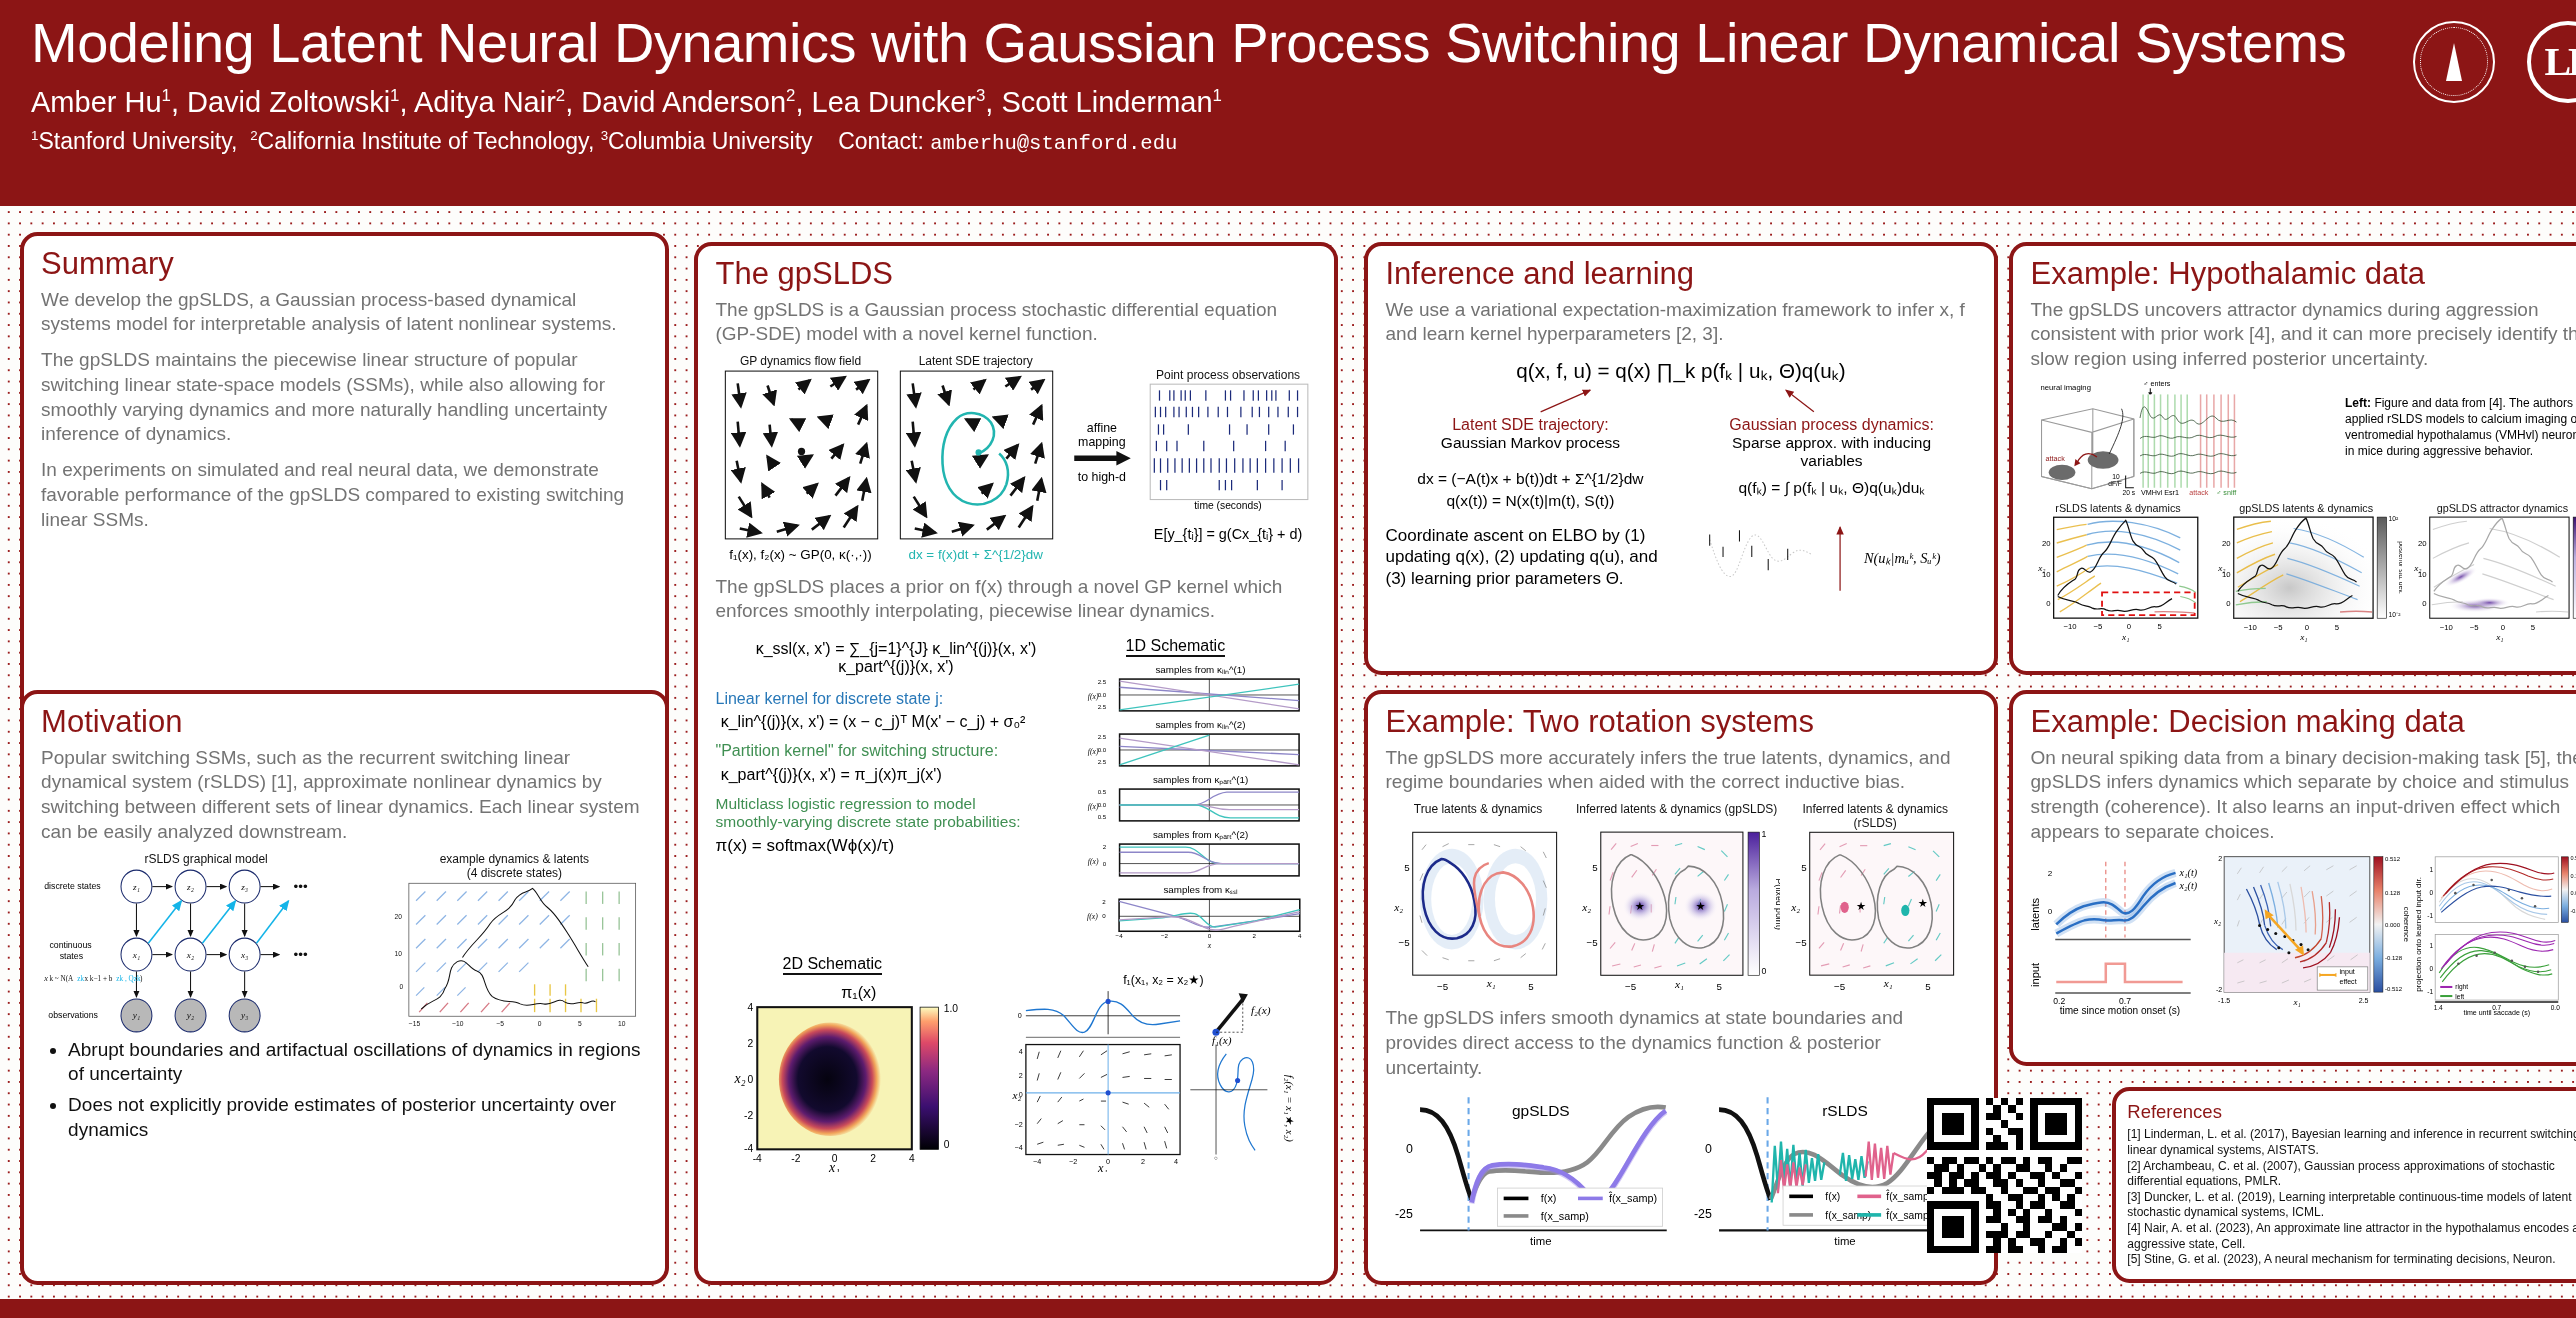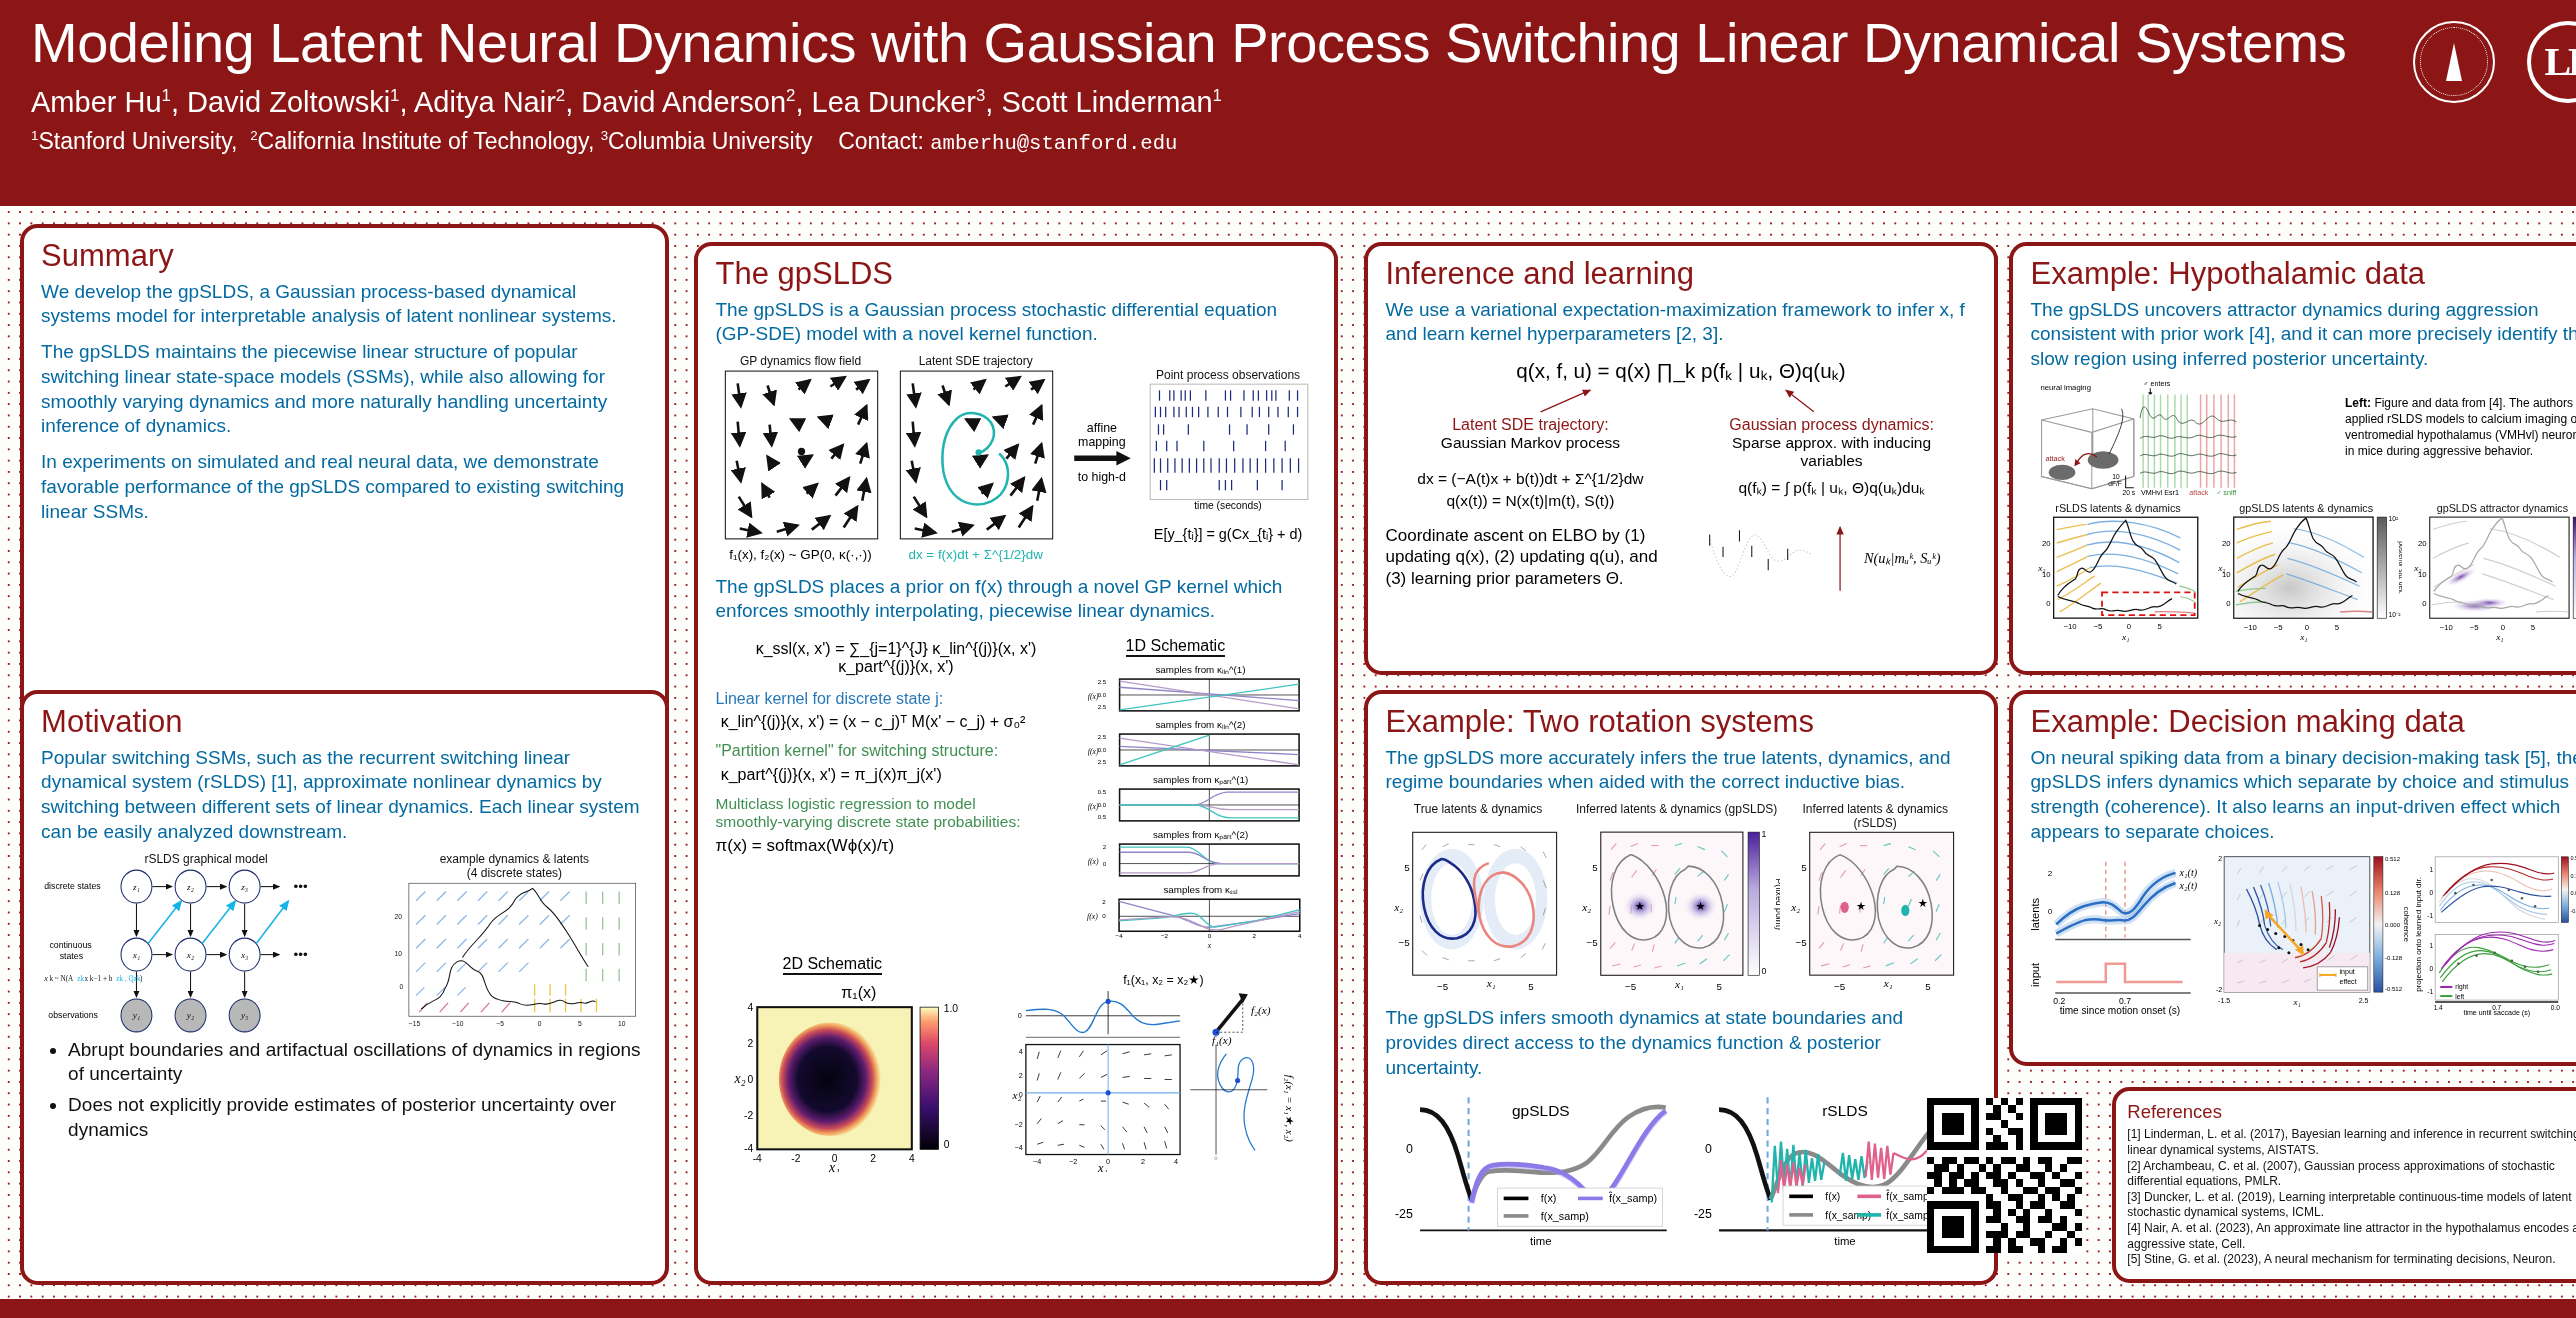--- a/index.html
+++ b/index.html
@@ -67,21 +67,21 @@
     background: #fff;
     border: 4.1px solid #8c1515;
     border-radius: 17.5px;
   }
   .panel-inner { padding: 12.4px 17.5px 9.3px 17.5px; height: 100%; }
   .panel-title {
     color: #8c1515; font-size: 31px; font-weight: 400;
     line-height: 1.0; margin-bottom: 8.2px;
   }
   .ptext {
-    font-size: 19px; font-weight: 300; line-height: 1.30; color: #0369a1;
+    font-size: 19px; font-weight: 300; line-height: 1.30; color: #737373;
     margin-bottom: 11.3px;
   }
   .ptext.tight { margin-bottom: 7.2px; }
   .bullets { font-size: 19px; font-weight: 300; line-height: 1.28; color: #111; }
   .bullets li { margin: 0 0 7.2px 27px; }
   .fig-cap { font-size: 12px; font-weight: 300; text-align: center; color: #111; }
   .center { text-align: center; }
   .row { display: flex; }
 
   .refs { font-size: 12px; font-weight: 300; line-height: 1.30; color: #111; }
@@ -113,21 +113,21 @@
     </div>
 
     <div class="logos">
       <div class="logo-seal">
           <div class="tree"></div>
         </div>
       <div class="logo-ll">LL</div>
     </div>
   </div>
 
-  <div class="panel" style="left:19.6px; top:224px; width:649px; height:496px;">
+  <div class="panel" style="left:19.6px; top:232px; width:649px; height:496px;">
     <div class="panel-inner">
       <div class="panel-title">Summary</div>
       <div class="ptext">We develop the gpSLDS, a Gaussian process-based dynamical systems model for interpretable analysis of latent nonlinear systems.</div>
       <div class="ptext">The gpSLDS maintains the piecewise linear structure of popular switching linear state-space models (SSMs), while also allowing for smoothly varying dynamics and more naturally handling uncertainty inference of dynamics.</div>
       <div class="ptext">In experiments on simulated and real neural data, we demonstrate favorable performance of the gpSLDS compared to existing switching linear SSMs.</div>
     </div>
   </div>
 
   <div class="panel" style="left:19.6px; top:690px; width:649px; height:595px;">
     <div class="panel-inner">

